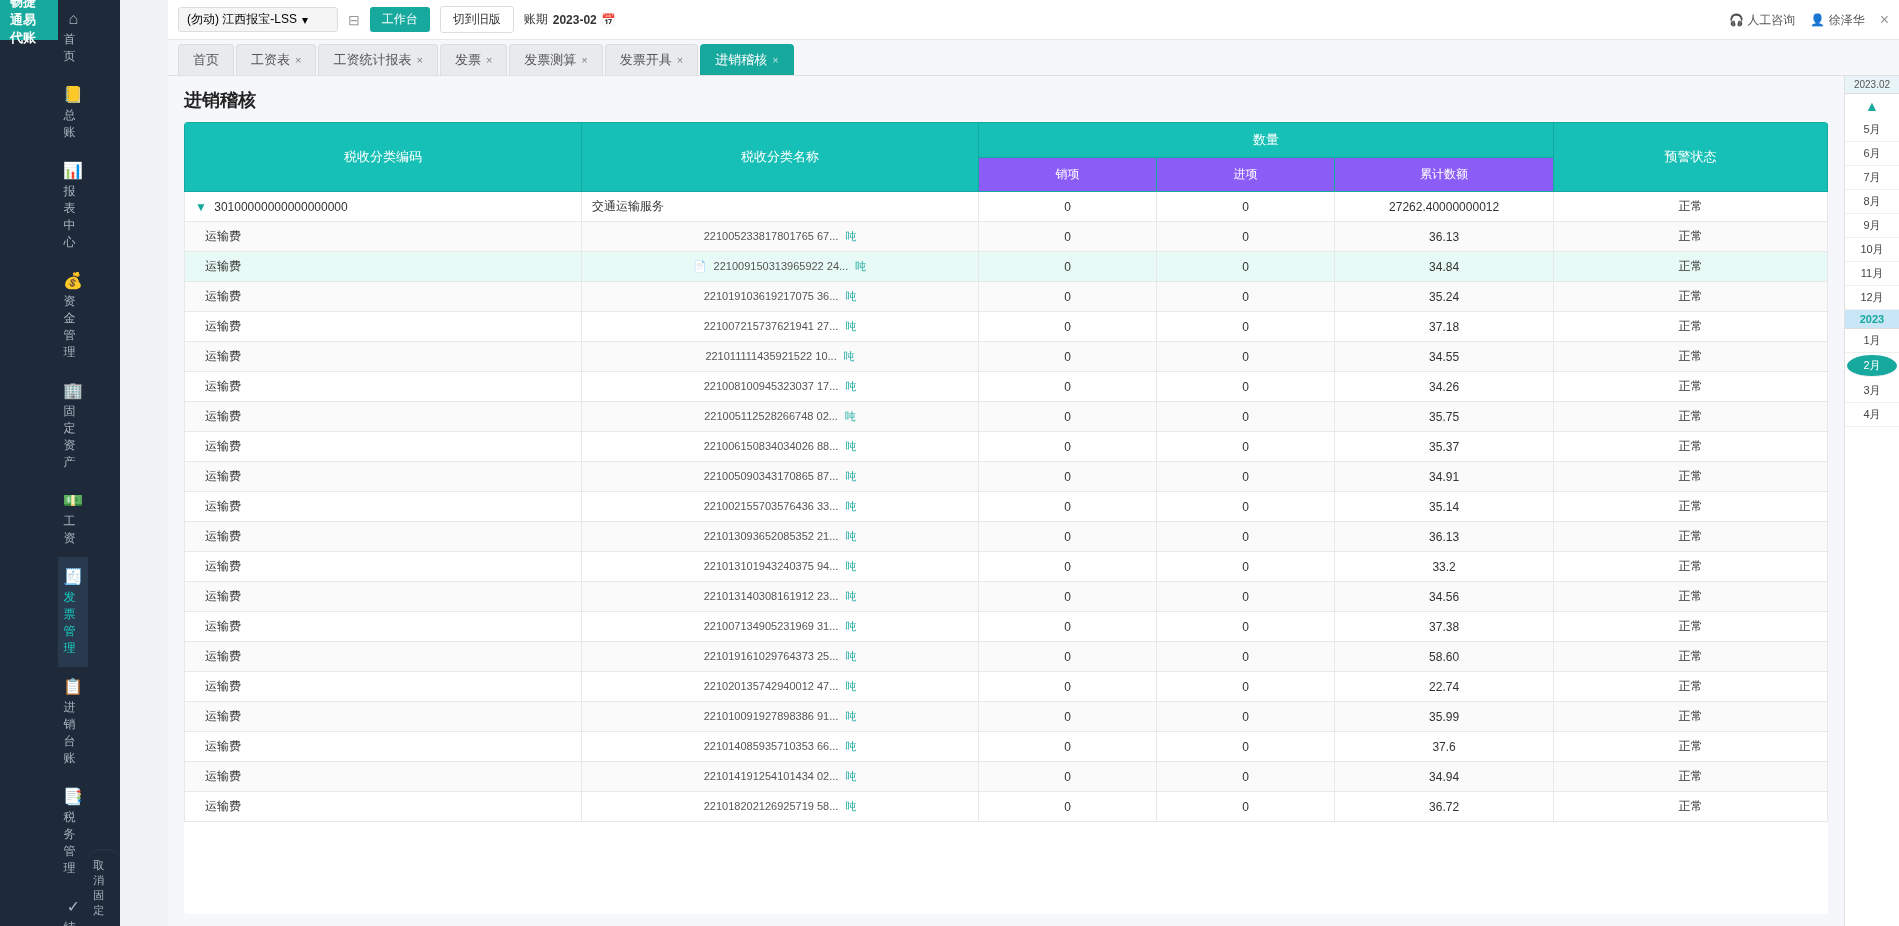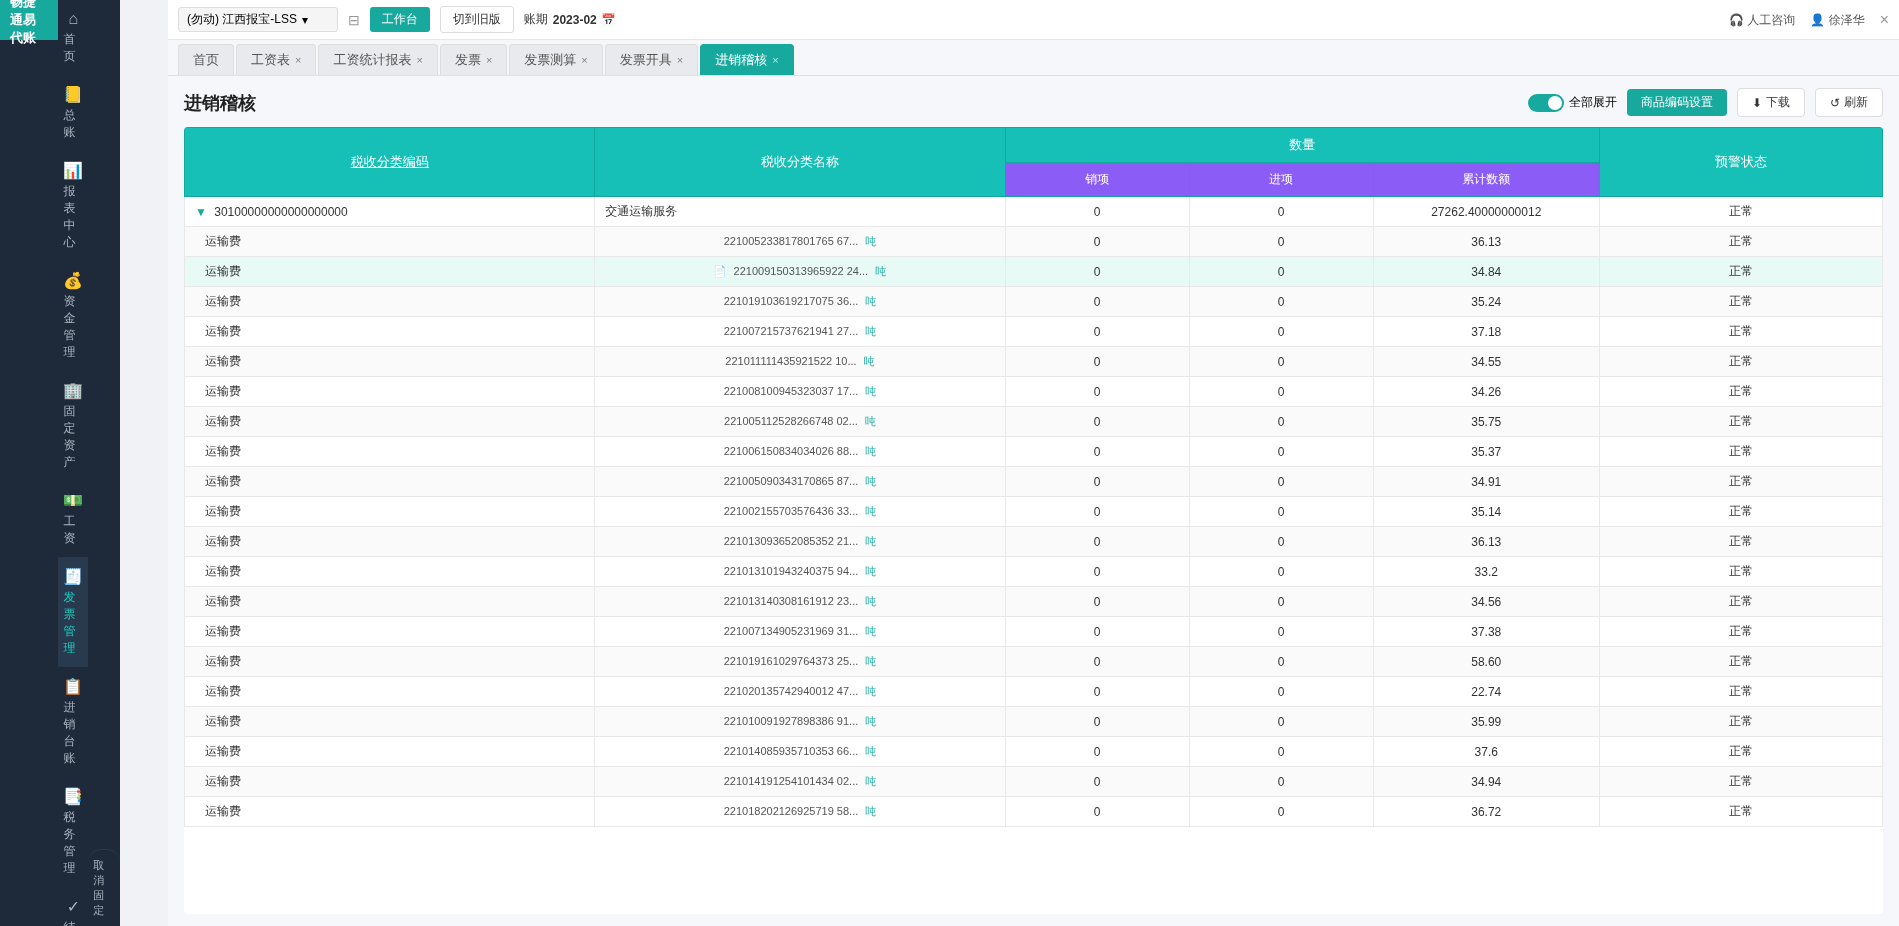--- a/index.html
+++ b/index.html
@@ -444,42 +444,27 @@
       <span>进销稽核</span>
       <span class="tab-close">×</span>
     </div>
   </div>
 
   <div class="content">
     <div class="page-content">
 
       <div class="page-header">
         <div class="page-title">进销稽核</div>
-        <div class="page-actions">
-          <div class="toggle-btn">
-            <div class="toggle-switch"></div>
-            <span>全部展开</span>
-          </div>
-          <button class="action-btn">商品编码设置</button>
-          <button class="action-btn-outline">
-            <span>⬇</span>
-            <span>下载</span>
-          </button>
-          <button class="action-btn-outline">
-            <span>↺</span>
-            <span>刷新</span>
-          </button>
-        </div>
       </div>
 
       <div class="table-wrapper">
         <table>
           <thead>
             <tr>
-              <th rowspan="2" style="width:290px;text-decoration:underline;">税收分类编码</th>
+              <th rowspan="2" style="width:290px;">税收分类编码</th>
               <th rowspan="2" style="width:290px;">税收分类名称</th>
               <th colspan="3">数量</th>
               <th rowspan="2" style="width:200px;">预警状态</th>
             </tr>
             <tr class="sub-header">
               <th style="width:130px;">销项</th>
               <th style="width:130px;">进项</th>
               <th style="width:160px;">累计数额</th>
             </tr>
           </thead>
@@ -734,14 +719,31 @@
       <td>0</td>
       <td>36.72</td>
       <td>正常</td>
     </tr>
             </tbody>
         </table>
       </div>
 
     </div>
 
+    <div class="right-panel">
+      <div class="cal-year">2023.02</div>
+      <div class="cal-nav">▲</div>
+      <div class="cal-month">5月</div>
+      <div class="cal-month">6月</div>
+      <div class="cal-month">7月</div>
+      <div class="cal-month">8月</div>
+      <div class="cal-month">9月</div>
+      <div class="cal-month">10月</div>
+      <div class="cal-month">11月</div>
+      <div class="cal-month">12月</div>
+      <div class="cal-year-label">2023</div>
+      <div class="cal-month">1月</div>
+      <div class="cal-month active">2月</div>
+      <div class="cal-month">3月</div>
+      <div class="cal-month">4月</div>
+    </div>
   </div>
 </div>
 
 </body></html>

